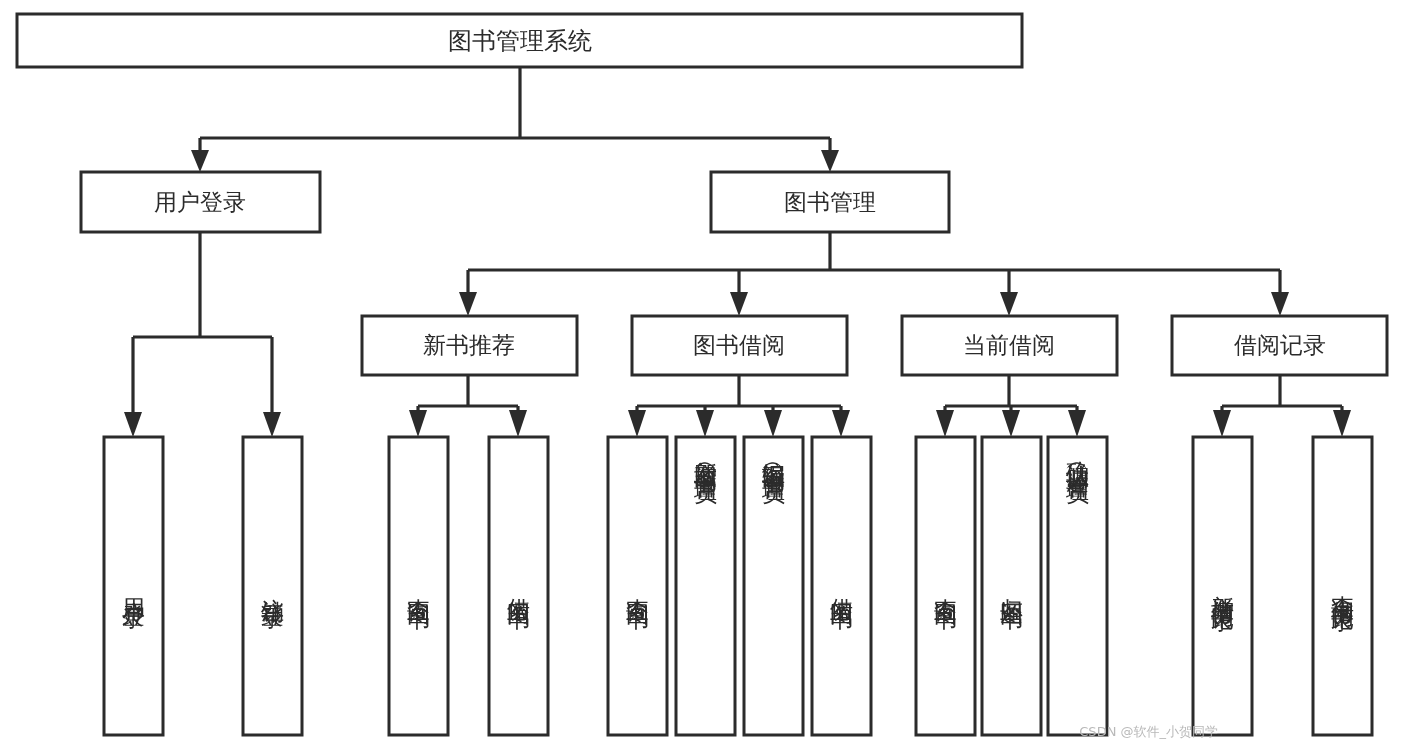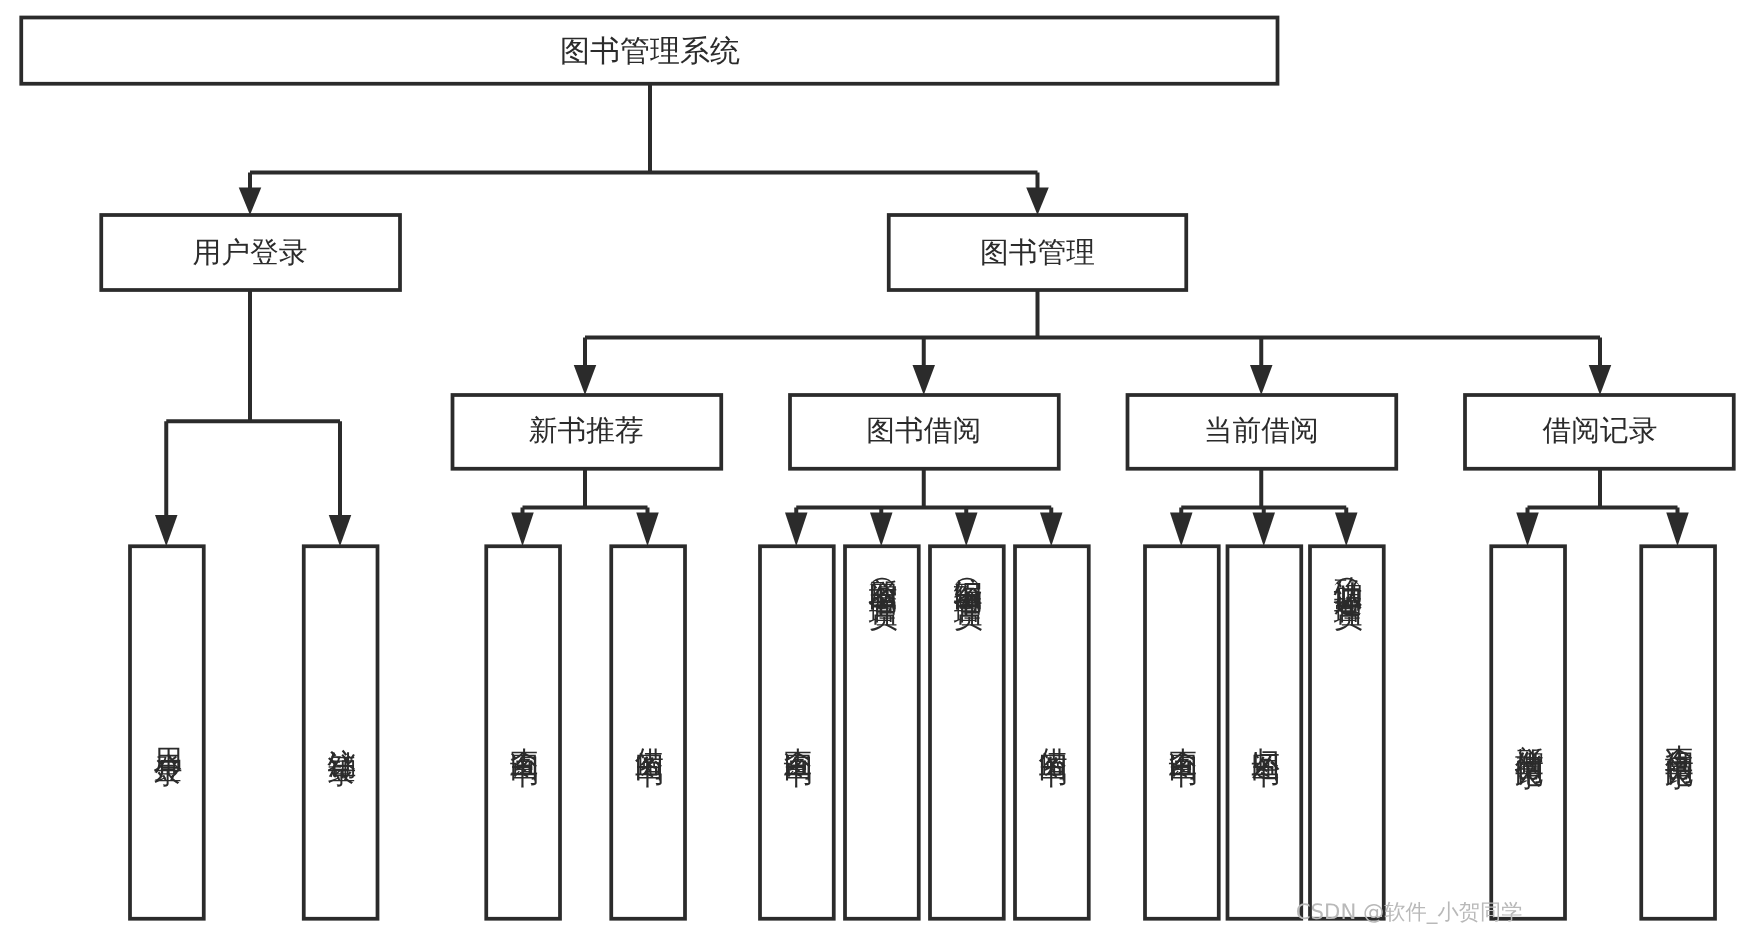--- a/index.html
+++ b/index.html
@@ -68,21 +68,21 @@
     color: #2b2b2b;
     letter-spacing: 3px;
     white-space: nowrap;
     text-align: center;
   }
   #watermark {
     position: absolute;
     right: 8px;
     bottom: 6px;
     font-family: "DejaVu Sans", "Liberation Sans", sans-serif;
-    font-size: 17px;
+    font-size: 13px;
     color: #b9b9b9;
     white-space: nowrap;
     pointer-events: none;
   }
 </style>
 </head>
 <body>
 
 <div id="diagram-root">
 

